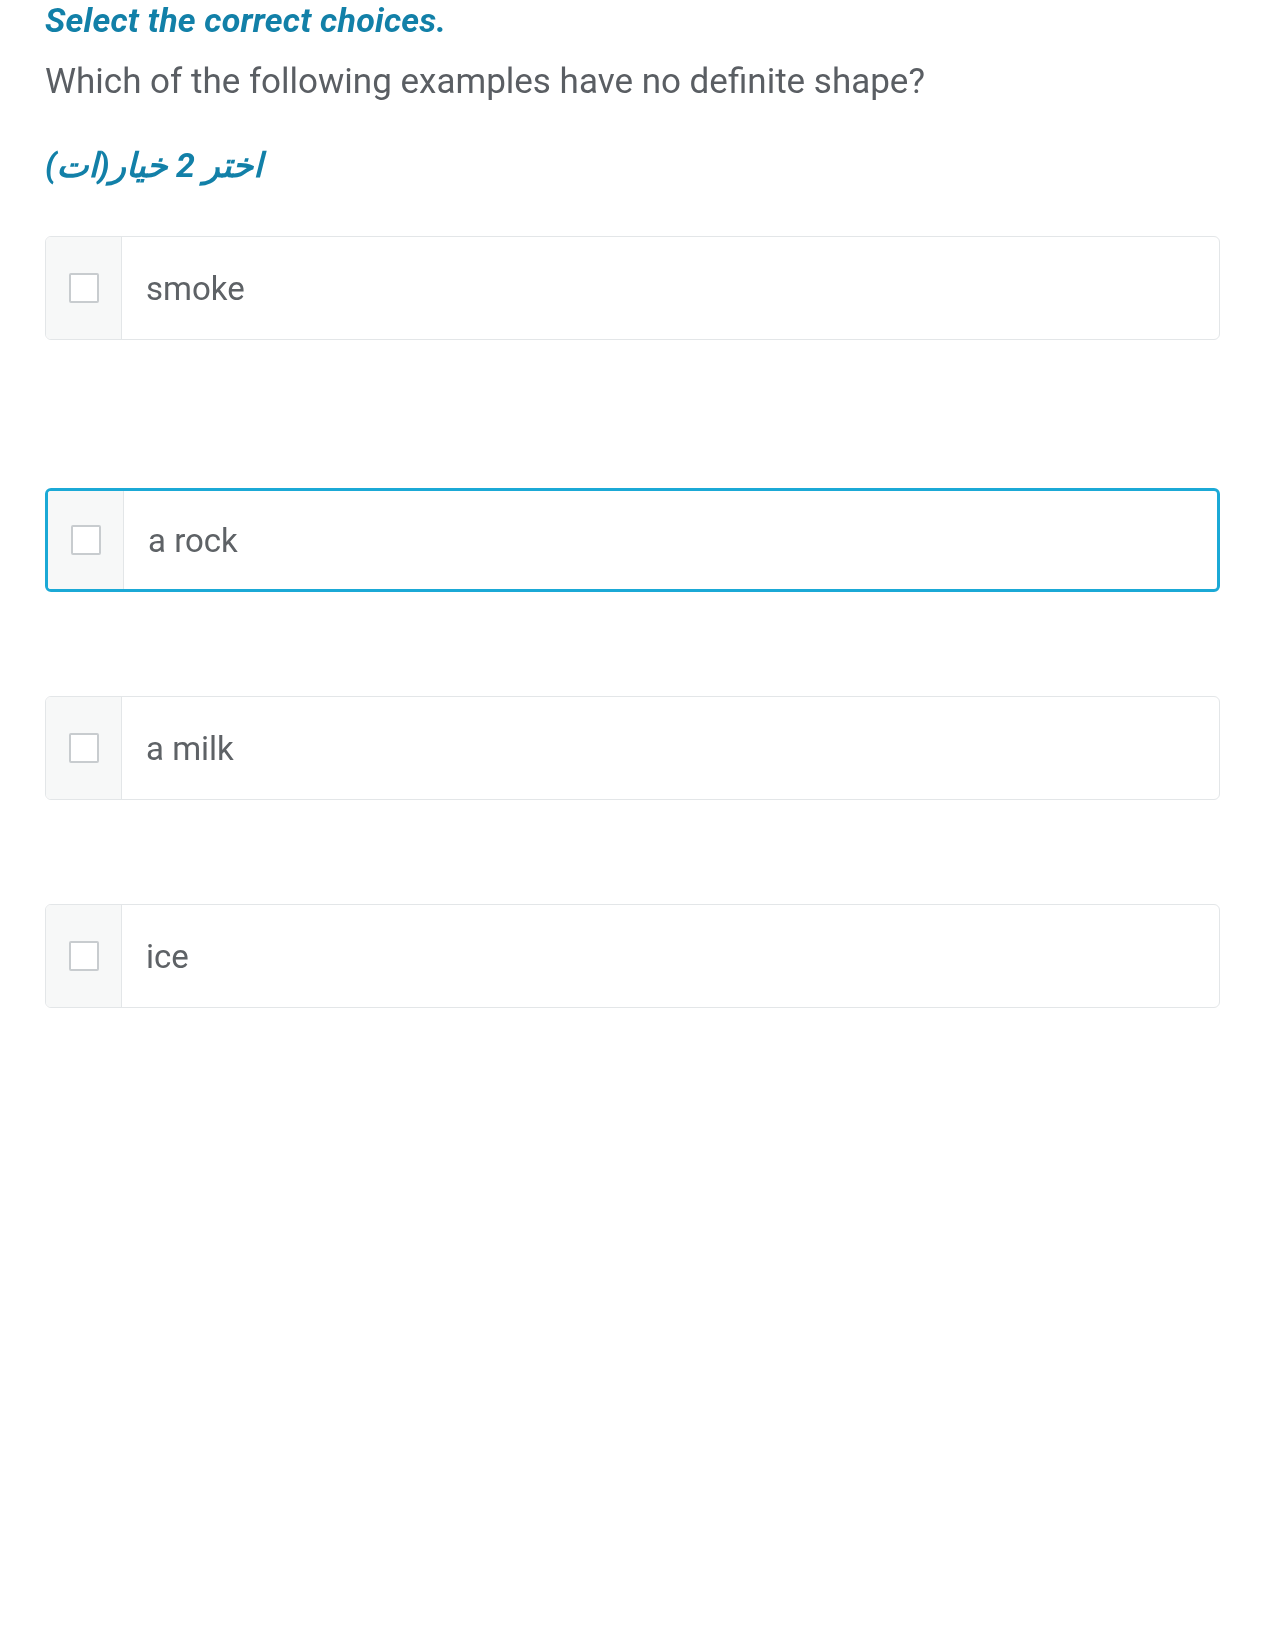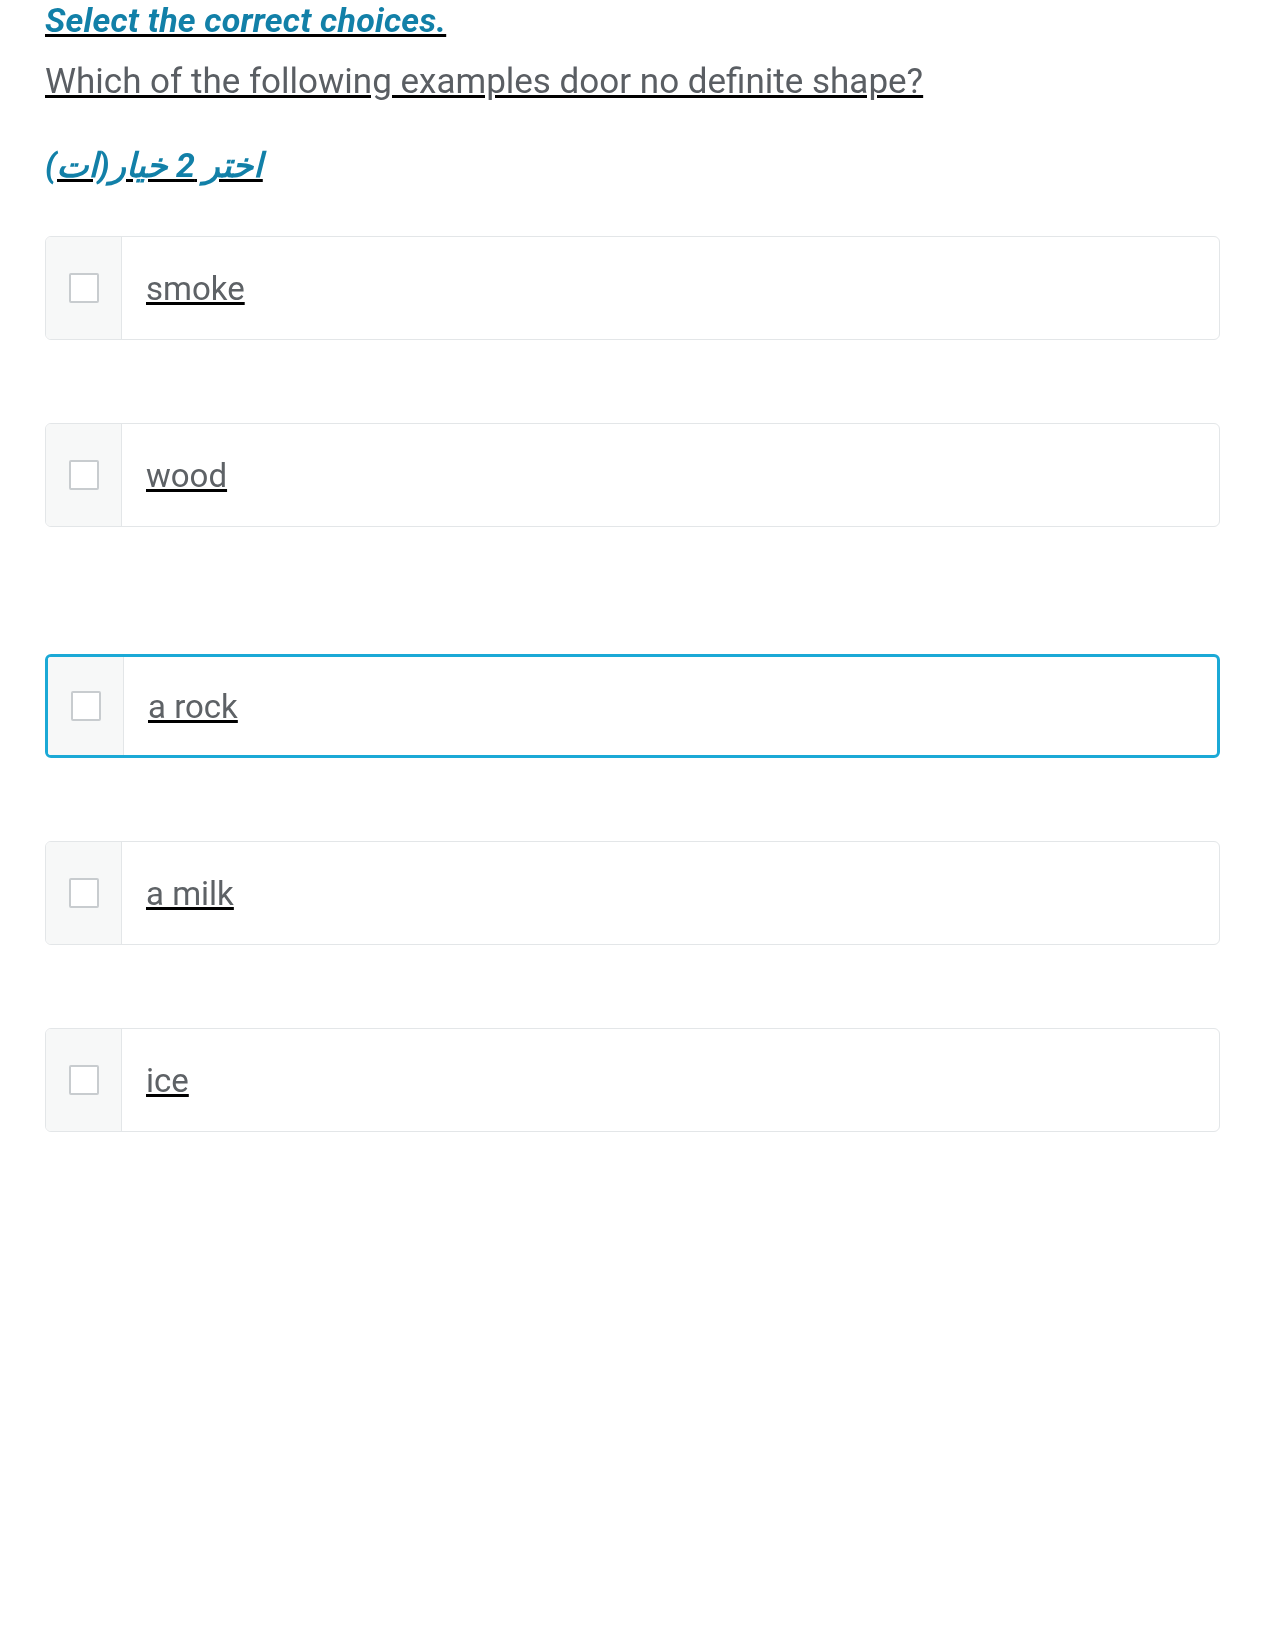--- a/index.html
+++ b/index.html
@@ -8,21 +8,20 @@
       padding: 0;
     }
     body {
       font-family: -apple-system, BlinkMacSystemFont, "Segoe UI", Roboto, Helvetica, Arial, sans-serif;
       background: #ffffff;
       padding: 0;
       width: 1283px;
     }
     .container {
       padding: 0 63px 40px 45px;
-      text-decoration: underline;
     }
     .instruction-header {
       color: #1280a8;
       font-style: italic;
       font-weight: 700;
       font-size: 34px;
       margin-bottom: 18px;
       letter-spacing: 0.2px;
     }
     .question-text {
@@ -37,21 +36,21 @@
       font-style: italic;
       font-weight: 700;
       font-size: 34px;
       direction: rtl;
       text-align: left;
       margin-bottom: 51px;
     }
     .options {
       display: flex;
       flex-direction: column;
-      gap: 83px;
+      gap: 104px;
     }
     .option-row {
       display: flex;
       align-items: stretch;
       border: 1px solid #e3e6e8;
       border-radius: 6px;
       background: #ffffff;
       height: 104px;
       cursor: pointer;
       overflow: hidden;
@@ -87,36 +86,30 @@
       font-size: 33px;
       font-weight: 400;
       flex: 1;
     }
   </style>
 </head>
 <body>
 
 <div class="container">
   <div class="instruction-header">Select the correct choices.</div>
-  <div class="question-text">Which of the following examples door no definite shape?</div>
+  <div class="question-text">Which of the following examples have no definite shape?</div>
   <div class="choose-hint">اختر 2 خيار(ات)</div>
 
   <div class="options">
 
   <div class="option-row">
         <div class="checkbox-cell">
           <div class="checkbox-box"></div>
         </div>
         <div class="option-label">smoke</div>
-      </div>
-      <div class="option-row">
-        <div class="checkbox-cell">
-          <div class="checkbox-box"></div>
-        </div>
-        <div class="option-label">wood</div>
       </div>
       <div class="option-row highlighted">
         <div class="checkbox-cell">
           <div class="checkbox-box"></div>
         </div>
         <div class="option-label">a rock</div>
       </div>
       <div class="option-row">
         <div class="checkbox-cell">
           <div class="checkbox-box"></div>

